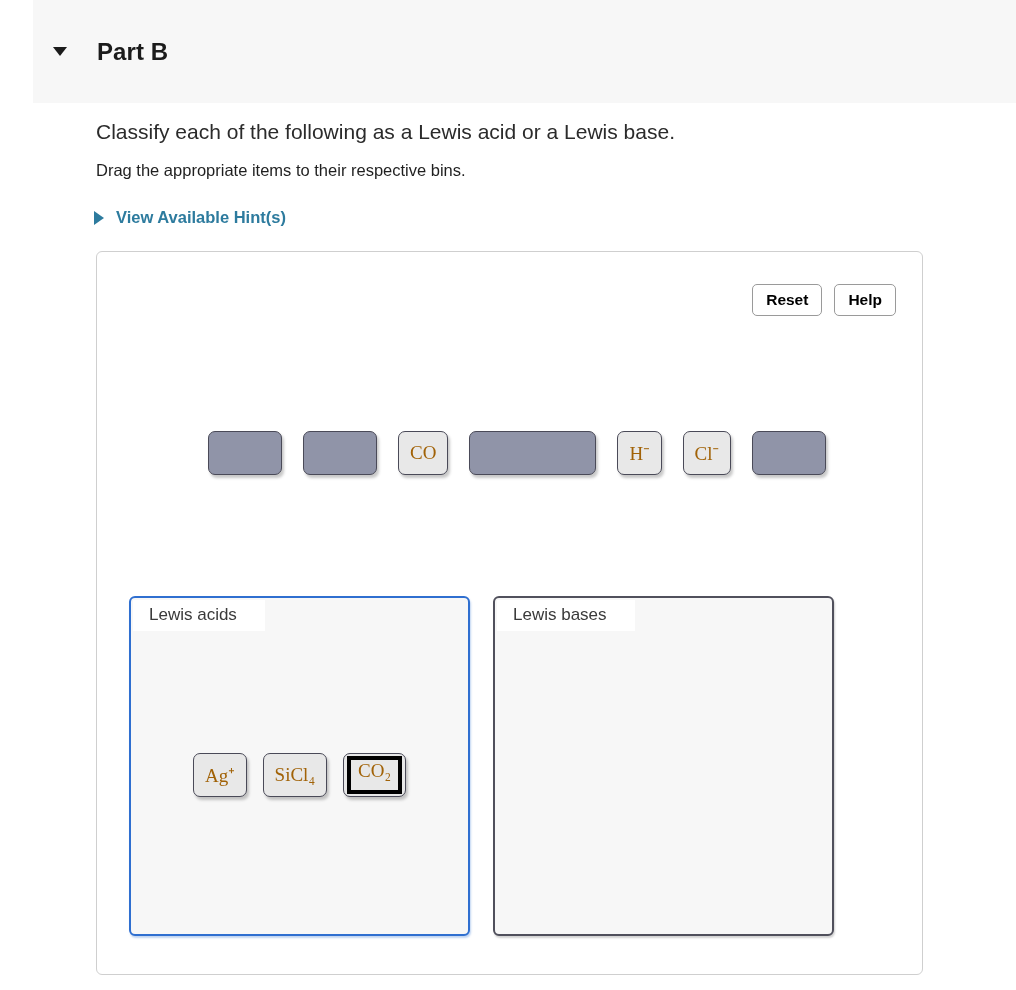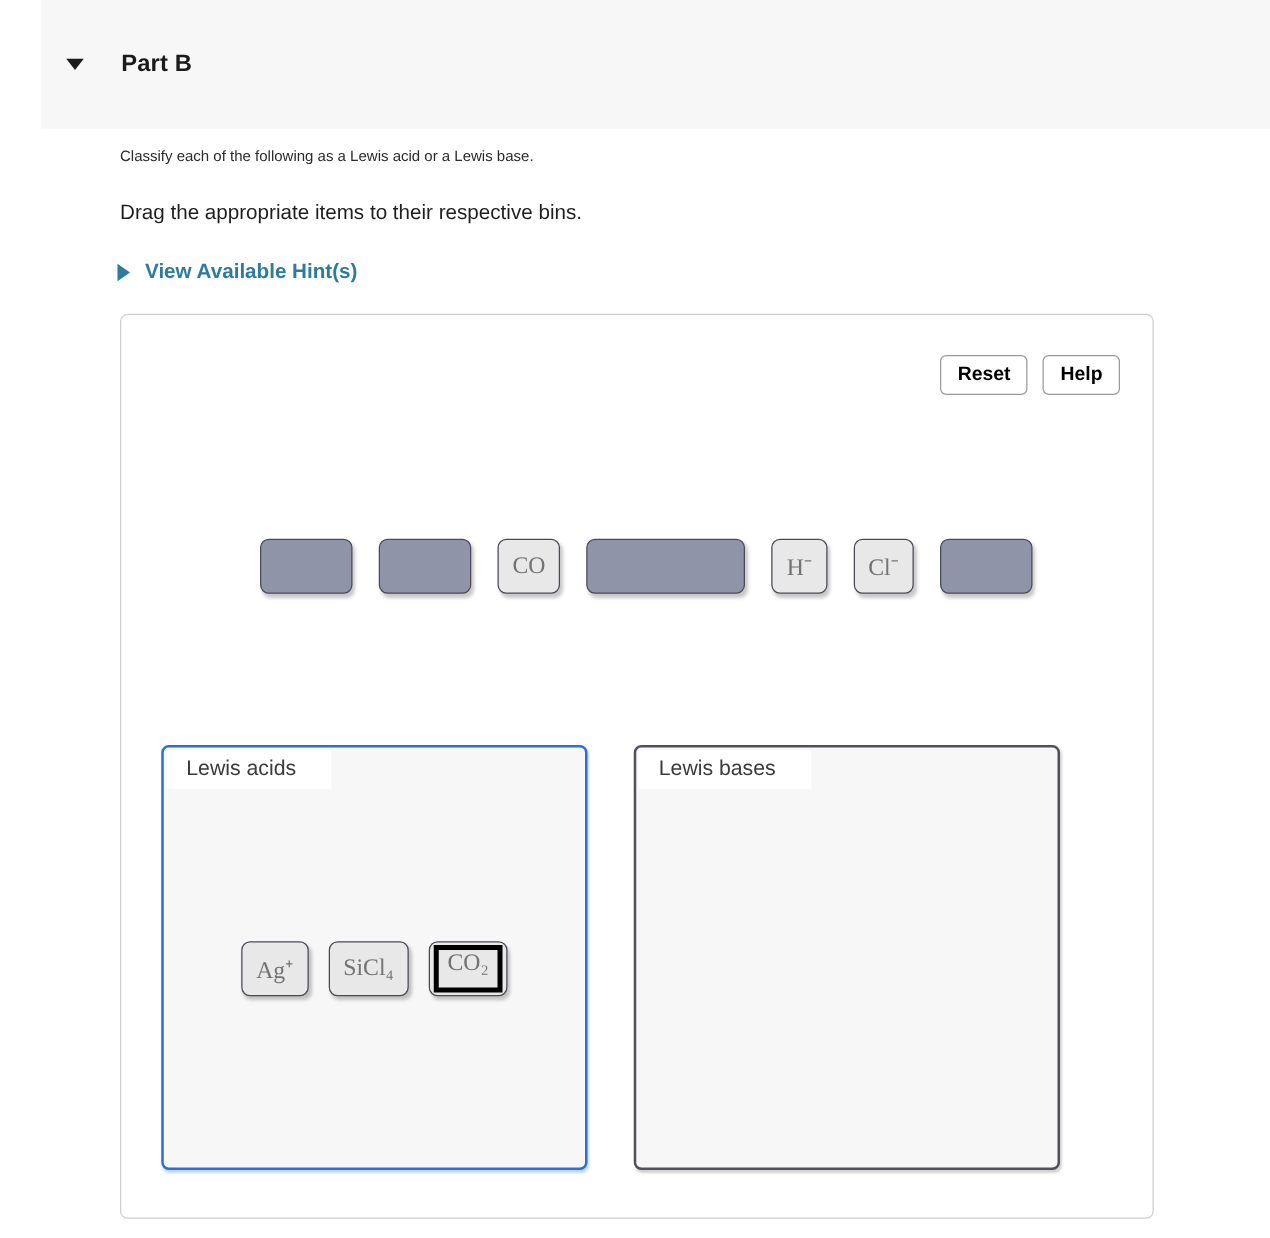--- a/index.html
+++ b/index.html
@@ -35,32 +35,32 @@
   .caret-down {
     width: 0;
     height: 0;
     border-left: 7px solid transparent;
     border-right: 7px solid transparent;
     border-top: 9px solid #1b1b1b;
     margin-right: 30px;
     flex: 0 0 auto;
   }
   .part-title {
-    font-size: 19px;
+    font-size: 24px;
     font-weight: bold;
     color: #1b1b1b;
     letter-spacing: 0.1px;
   }
 
   
   .prompt-text {
     position: absolute;
     left: 96px;
     top: 118px;
-    font-size: 12px;
+    font-size: 21px;
     color: #2b2b2b;
     line-height: 1.3;
   }
   .prompt-instruction {
     position: absolute;
     left: 96px;
     top: 160px;
     font-size: 16.5px;
     font-weight: normal;
     color: #1f1f1f;
@@ -136,21 +136,21 @@
   .tile {
     box-sizing: border-box;
     border: 1.5px solid #4a4a58;
     border-radius: 7px;
     height: 44px;
     display: flex;
     align-items: center;
     justify-content: center;
     font-family: "Liberation Serif", serif;
     font-size: 19px;
-    color: #737373;
+    color: #a16207;
     box-shadow: 2px 3px 3px rgba(0,0,0,0.22);
     cursor: grab;
     user-select: none;
     white-space: nowrap;
   }
   .tile.labeled {
     background: #e8e8e8;
     padding: 0 11px;
   }
   .tile.blank {
@@ -172,21 +172,21 @@
     display: flex;
     justify-content: center;
   }
 
   
   .bins-row {
     position: absolute;
     left: 32px;
     top: 344px;
     display: flex;
-    gap: 37px;
+    gap: 23px;
   }
   .bin {
     box-sizing: border-box;
     width: 341px;
     height: 340px;
     background: #f7f7f7;
     border: 2px solid #50505c;
     border-radius: 6px;
     position: relative;
     box-shadow: 1px 2px 2px rgba(0,0,0,0.18);

